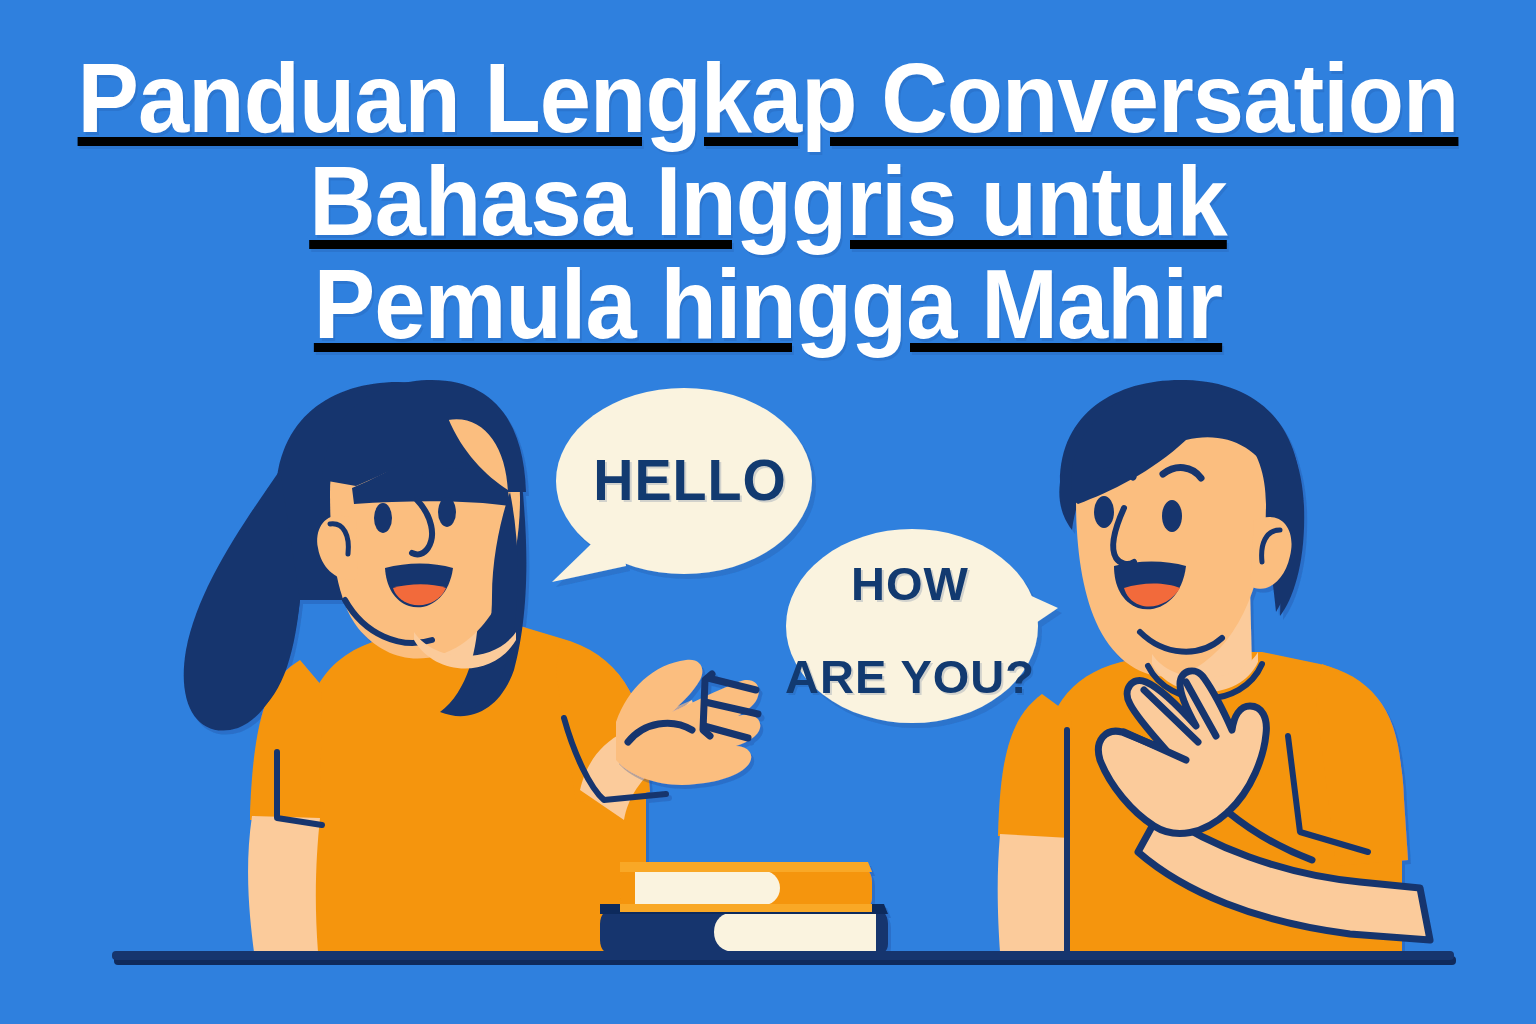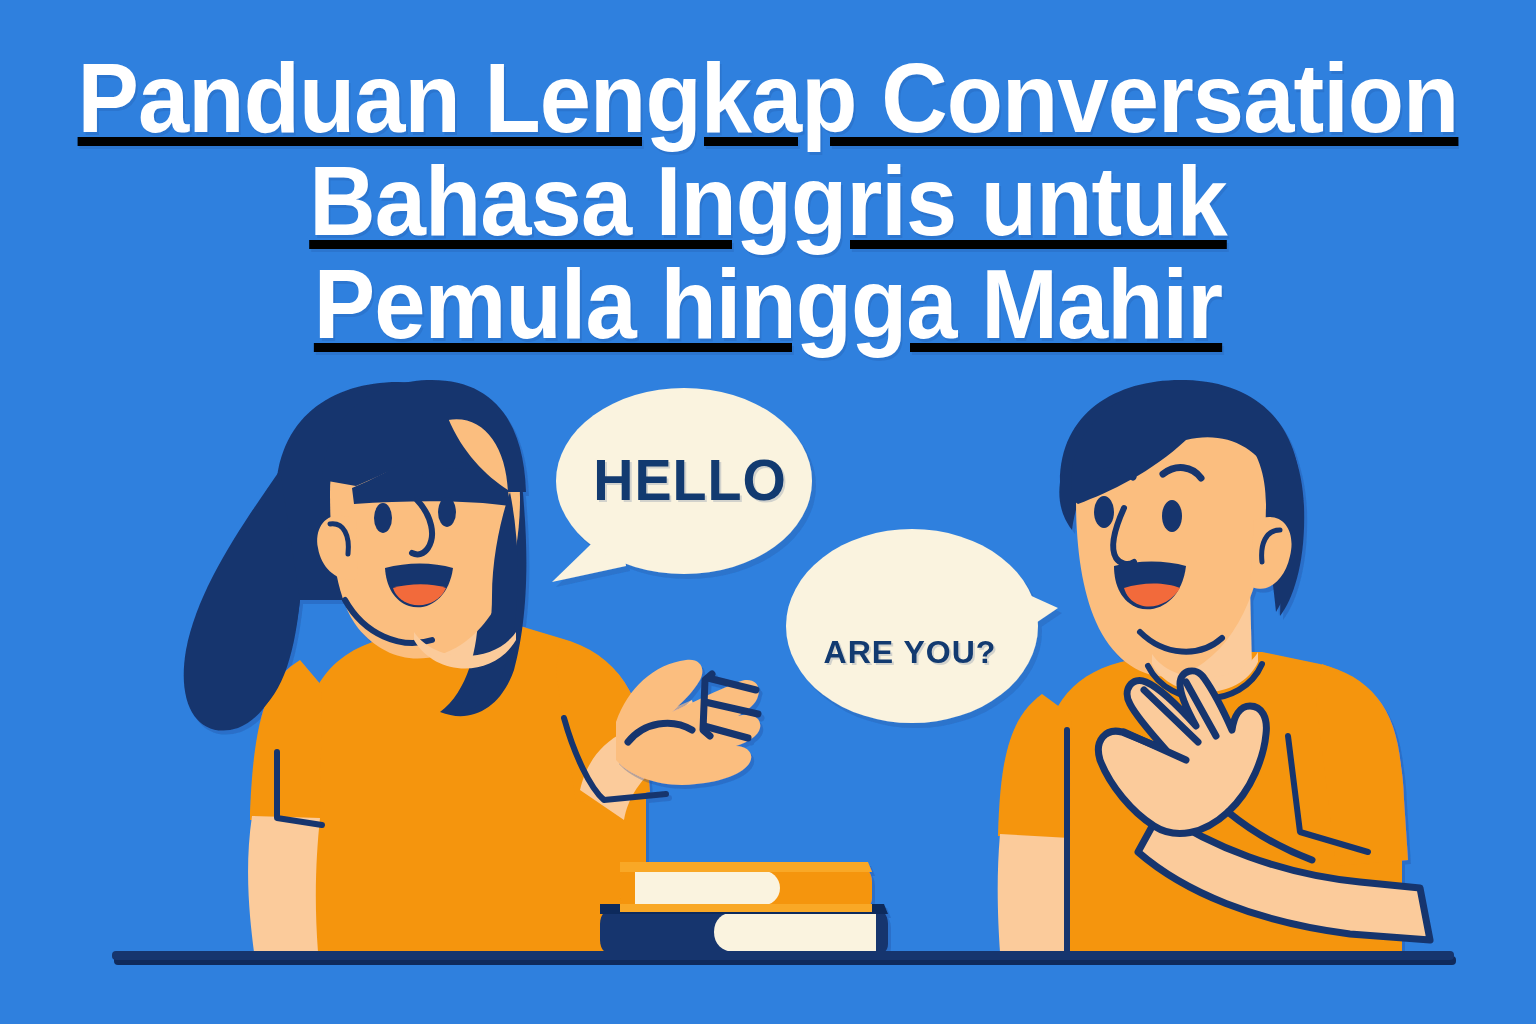--- a/index.html
+++ b/index.html
@@ -67,23 +67,23 @@
   }
   #how-line1 {
     left: 790px;
     top: 556px;
     width: 240px;
     font-size: 47px;
     letter-spacing: 1px;
   }
   #how-line2 {
     left: 780px;
-    top: 634px;
+    top: 649px;
     width: 260px;
-    font-size: 32px;
+    font-size: 47px;
     letter-spacing: 1px;
   }
 </style>
 </head>
 <body>
 
 <div id="poster">
 
   <svg class="layer" viewBox="0 0 1536 1024">
     <defs>
@@ -229,15 +229,16 @@
     </g>
   </svg>
 
   <div class="title-block">
     <div class="title-line l1">Panduan Lengkap Conversation</div>
     <div class="title-line l2">Bahasa Inggris untuk</div>
     <div class="title-line l3">Pemula hingga Mahir</div>
   </div>
 
   <div class="bubble-text" id="hello-text">HELLO</div>
+  <div class="bubble-text" id="how-line1">HOW</div>
   <div class="bubble-text" id="how-line2">ARE YOU?</div>
 
 </div>
 
 </body></html>

